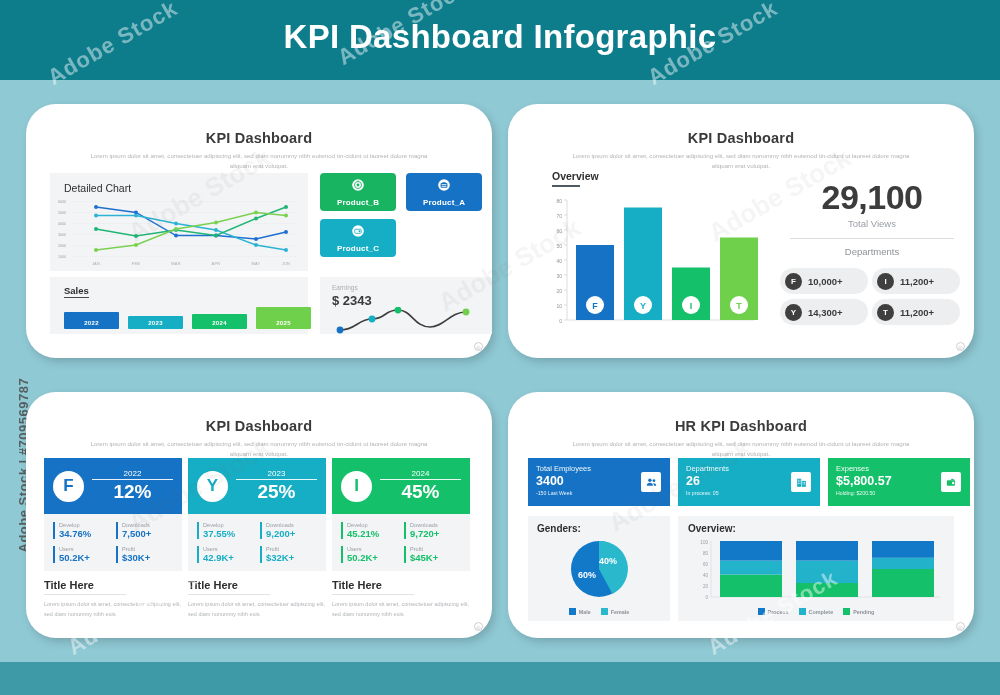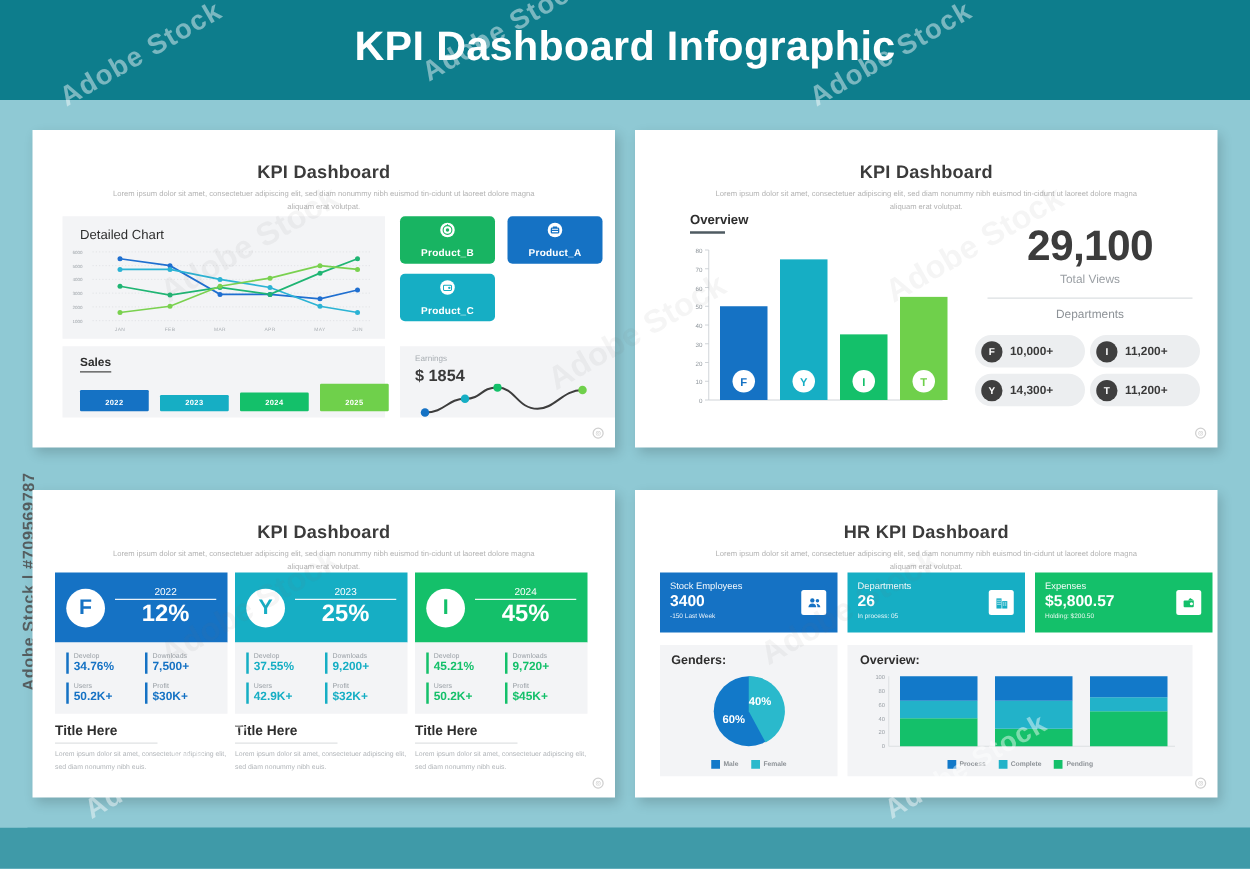--- a/index.html
+++ b/index.html
@@ -33,20 +33,21 @@
     position: absolute; left: -92px; top: 430px; width: 230px;
     transform: rotate(-90deg); transform-origin: center;
     color: #4c4c4c; font-size: 13px; font-weight: bold;
     letter-spacing: .5px; white-space: nowrap; opacity: .85;
   }
 
   
   .panel {
     position: absolute; background: #ffffff;
     box-shadow: 3px 4px 9px rgba(0,0,0,.17);
+    border-radius: 30px;
   }
   #panel-1 { left: 26px;  top: 104px; width: 466px; height: 254px; }
   #panel-2 { left: 508px; top: 104px; width: 466px; height: 254px; }
   #panel-3 { left: 26px;  top: 392px; width: 466px; height: 246px; }
   #panel-4 { left: 508px; top: 392px; width: 466px; height: 246px; }
 
   .p-title {
     text-align: center; font-size: 14.5px; font-weight: bold;
     color: #3b3b3b; margin-top: 26px; letter-spacing: .2px;
   }
@@ -383,21 +384,21 @@
           <span>2024</span>
         </div>
         <div class="sbar" style="background:#6fd04b;height:22px">
           <span>2025</span>
         </div>
       </div>
     </div>
 
     <div id="earn-card">
       <div id="earn-label">Earnings</div>
-      <div id="earn-value">$ 1854</div>
+      <div id="earn-value">$ 2343</div>
       <svg width="150" height="28" style="position:absolute;left:12px;top:30px">
         <path d="M8,23 C24,23 26,12 40,12 C54,12 52,3 66,3 C80,3 82,20 98,20 C112,20 118,5 134,5" fill="none" stroke="#3d3d3d" stroke-width="1.6" stroke-linecap="round"></path>
         <circle cx="8" cy="23" r="3.4" fill="#1572c4"></circle>
         <circle cx="40" cy="12" r="3.4" fill="#16aec4"></circle>
         <circle cx="66" cy="3" r="3.4" fill="#14c06a"></circle>
         <circle cx="134" cy="5" r="3.4" fill="#6fd04b"></circle>
       </svg>
     </div>
     <div class="corner-mark">◎</div>
   </div>
@@ -578,21 +579,21 @@
     </div>
     <div class="corner-mark">◎</div>
   </div>
 
   <div class="panel" id="panel-4">
     <div class="p-title">HR KPI Dashboard</div>
     <div class="p-sub">Lorem ipsum dolor sit amet, consectetuer adipiscing elit, sed diam nonummy nibh euismod tin-cidunt ut laoreet dolore magna aliquam erat volutpat.</div>
 
     <div id="hr-cards">
       <div class="hrcard" style="background:#1572c4">
-        <div class="hl">Stock Employees</div>
+        <div class="hl">Total Employees</div>
         <div class="hv">3400</div>
         <div class="hs">-150 Last Week</div>
         <div class="hicon">
           <svg width="13" height="13" viewBox="0 0 24 24" fill="#1572c4">
             <circle cx="9" cy="8" r="3.2"></circle>
               <circle cx="16.5" cy="8.6" r="2.6"></circle>
             <path d="M3.2 18c0-3.3 2.6-5.4 5.8-5.4s5.8 2.1 5.8 5.4z"></path>
             <path d="M15 12.8c2.6.2 5.8 1.6 5.8 5.2h-4.2c0-2-.6-3.8-1.6-5.2z"></path>
           </svg>
         </div>

